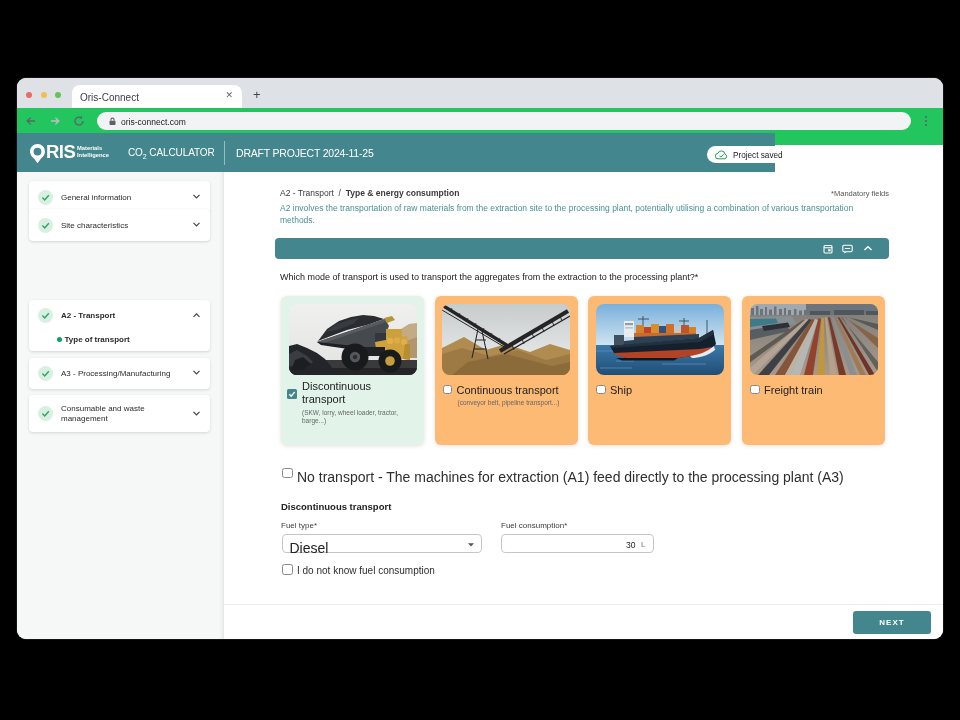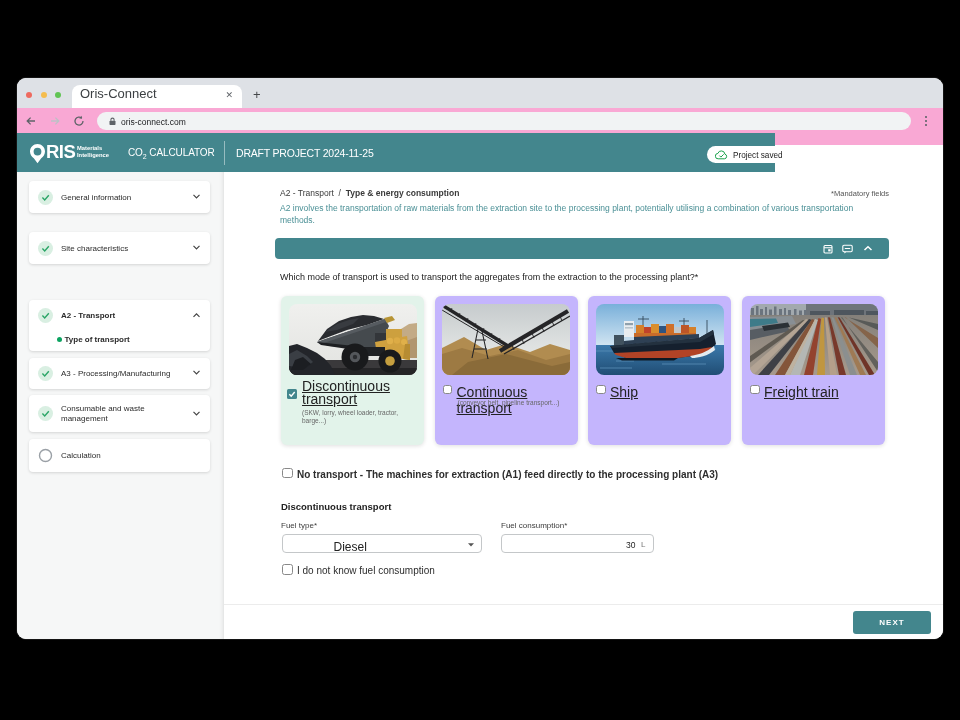--- a/index.html
+++ b/index.html
@@ -7,24 +7,24 @@
   font-family:"Liberation Sans", sans-serif; }
 .abs { position:absolute; }
 #win { position:absolute; left:17px; top:78px; width:926px; height:561px;
   background:#fff; border-radius:9px; overflow:hidden;
   box-shadow:0 0 0 1px rgba(255,255,255,0.08); }
 
 #tabbar { position:absolute; left:0; top:0; width:926px; height:30px; background:#dee1e6; }
 .dot { position:absolute; width:6px; height:6px; border-radius:50%; top:13.5px; }
 #tab { position:absolute; left:55px; top:7px; width:170px; height:23px; background:#fff;
   border-radius:8px 8px 0 0; }
-#tab .title { position:absolute; left:8px; top:1px; font-size:13px; color:#3c4043; }
+#tab .title { position:absolute; left:8px; top:7px; font-size:10px; color:#3c4043; }
 #tabx { position:absolute; right:9px; top:5px; font-size:9px; color:#5f6368; }
 #newtab { position:absolute; left:236px; top:9px; font-size:13px; color:#44474a; font-weight:400;}
-#addrbar { position:absolute; left:0; top:30px; width:926px; height:37px; background:#f9a8d4; }
+#addrbar { position:absolute; left:0; top:30px; width:926px; height:37px; background:#22c55e; }
 #urlpill { position:absolute; left:80px; top:4px; width:814px; height:18px;
   background:#f1f3f4; border-radius:9px; }
 #urltext { position:absolute; left:24px; top:4.5px; font-size:8.5px; color:#202124; }
 
 #apphead { position:absolute; left:0; top:55px; width:758px; height:39px; background:#43868d; color:#fff; }
 #brandsub { position:absolute; left:60px; top:11.5px; font-size:5.8px; font-weight:bold; line-height:7.5px; }
 #co2 { position:absolute; left:111px; top:13.5px; font-size:10px; letter-spacing:-0.1px; }
 #co2 sub { font-size:7px; }
 #hdivider { position:absolute; left:207px; top:8px; width:1px; height:24px; background:rgba(255,255,255,0.45); }
 #draft { position:absolute; left:219px; top:13.5px; font-size:10.5px; letter-spacing:-0.2px; }
@@ -38,24 +38,24 @@
 #content { position:absolute; left:207px; top:94px; width:719px; height:530px; background:#fff; }
 
 .scard { position:absolute; left:12px; width:181px; background:#fff; border-radius:4px;
   box-shadow:0 1px 3px rgba(0,0,0,0.14); }
 .scard .ckc { position:absolute; left:9px; width:15px; height:15px; border-radius:50%; background:#d9efe2; }
 .scard .lbl { position:absolute; left:32px; font-size:8px; color:#2b2b2b; }
 .scard .chev { position:absolute; right:9px; }
 
 .cb { position:absolute; width:10.5px; height:10.5px; border:1.2px solid #898989; border-radius:2.5px; background:#fff; }
 
-.pcard { position:absolute; top:123.5px; width:143px; height:149px; background:#c4b5fd; border-radius:6px;
+.pcard { position:absolute; top:123.5px; width:143px; height:149px; background:#fdba74; border-radius:6px;
   box-shadow:0 1px 4px rgba(0,0,0,0.13); }
 .pcard .img { position:absolute; left:7.5px; top:8px; width:128px; height:71px; border-radius:8px; overflow:hidden; }
-.plbl { font-size:14px; color:#222;text-decoration:underline; }
+.plbl { font-size:11px; color:#222; }
 .psub { font-size:6.5px; color:#666; }
 
 .flabel { font-size:8px; color:#3c3c3c; }
 .fbox { position:absolute; height:19px; border:1px solid #c4c7c9; border-radius:4px; background:#fff; }
 #nextbtn { position:absolute; left:629px; top:439px; width:78px; height:23px; background:#43868d;
   border-radius:3px; color:#fff; font-size:8px; font-weight:bold; letter-spacing:1.1px;
   text-align:center; line-height:23px; }
 </style>
 </head>
 <body>
@@ -123,21 +123,21 @@
   <div id="sidebar">
     <div class="scard" style="top:9px; height:32px;">
       <div class="ckc" style="top:8.5px;"><svg width="15" height="15" viewBox="0 0 15 15">
             <path d="M4.4 7.6 L6.7 9.9 L10.8 5.3" stroke="#2aa566" stroke-width="1.4" fill="none"></path>
           </svg></div>
       <div class="lbl" style="top:11.5px;">General information</div>
       <svg class="chev" style="top:12px;" width="9" height="7" viewBox="0 0 9 7">
           <path d="M1.5 1.8 L4.5 4.8 L7.5 1.8" stroke="#444" stroke-width="1.2" fill="none"></path>
         </svg>
     </div>
-    <div class="scard" style="top:60px; height:32px;text-decoration:underline;">
+    <div class="scard" style="top:37px; height:32px;text-decoration:underline;">
       <div class="ckc" style="top:8.5px;"><svg width="15" height="15" viewBox="0 0 15 15">
             <path d="M4.4 7.6 L6.7 9.9 L10.8 5.3" stroke="#2aa566" stroke-width="1.4" fill="none"></path>
           </svg></div>
       <div class="lbl" style="top:11.5px;">Site characteristics</div>
       <svg class="chev" style="top:12px;" width="9" height="7" viewBox="0 0 9 7">
           <path d="M1.5 1.8 L4.5 4.8 L7.5 1.8" stroke="#444" stroke-width="1.2" fill="none"></path>
         </svg>
     </div>
     <div class="scard" style="top:127.5px; height:51.5px;">
       <div class="ckc" style="top:8.5px;"><svg width="15" height="15" viewBox="0 0 15 15">
@@ -160,26 +160,20 @@
         </svg>
     </div>
     <div class="scard" style="top:223px; height:37px;">
       <div class="ckc" style="top:11px;"><svg width="15" height="15" viewBox="0 0 15 15">
             <path d="M4.4 7.6 L6.7 9.9 L10.8 5.3" stroke="#2aa566" stroke-width="1.4" fill="none"></path>
           </svg></div>
       <div class="lbl" style="top:9px; line-height:9.5px;">Consumable and waste<br>management</div>
       <svg class="chev" style="top:15px;" width="9" height="7" viewBox="0 0 9 7">
           <path d="M1.5 1.8 L4.5 4.8 L7.5 1.8" stroke="#444" stroke-width="1.2" fill="none"></path>
         </svg>
-    </div>
-    <div class="scard" style="top:267px; height:32.5px;">
-      <div class="ckc" style="top:8.5px; background:#fff;"><svg width="15" height="15" viewBox="0 0 15 15">
-            <circle cx="7.5" cy="7.5" r="6" stroke="#9aa0a6" stroke-width="1.4" fill="none"></circle>
-          </svg></div>
-      <div class="lbl" style="top:11.5px;">Calculation</div>
     </div>
   </div>
 
   <div id="content">
     <div class="abs" style="left:56px; top:16px; font-size:8.5px; color:#3a3a3a;">A2 - Transport&nbsp; /&nbsp; <b>Type &amp; energy consumption</b></div>
     <div class="abs" style="right:54px; top:17px; font-size:7.5px; color:#555;">*Mandatory fields</div>
     <div class="abs" style="left:56px; top:30px; width:590px; font-size:8.5px; line-height:12px; color:#4b9096;">A2 involves the transportation of raw materials from the extraction site to the processing plant, potentially utilising a combination of various transportation methods.</div>
     <div class="abs" style="left:51px; top:66px; width:614px; height:21px; background:#43868d; border-radius:4px;">
       <svg class="abs" style="left:548px; top:5.5px;" width="10" height="10" viewBox="0 0 10 10">
         <rect x="1" y="1.5" width="8" height="7.5" rx="1" stroke="#fff" stroke-width="1.1" fill="none"></rect>
@@ -362,26 +356,26 @@
           <polygon points="128,58 128,68 92.5,13.5 90.8,13.2" fill="#62615c"></polygon>
           <polygon points="128,34 128,44 96,13.5 94.4,13.2" fill="#85644a"></polygon>
           <polygon points="128,20 128,26 99,13.5 98,13.2" fill="#585a58"></polygon>
         </g>
       </svg></div>
       <div class="cb" style="left:8px; top:89px; width:9.5px; height:9.5px;"></div>
       <div class="abs plbl" style="left:22px; top:88px;">Freight train</div>
     </div>
 
     <div class="cb" style="left:58px; top:295.5px;"></div>
-    <div class="abs" style="left:73px; top:296.5px; font-size:10px; color:#2e2e2e;font-weight:bold;">No transport - The machines for extraction (A1) feed directly to the processing plant (A3)</div>
+    <div class="abs" style="left:73px; top:296.5px; font-size:14px; color:#2e2e2e;">No transport - The machines for extraction (A1) feed directly to the processing plant (A3)</div>
 
     <div class="abs" style="left:57px; top:328.5px; font-size:9.5px; font-weight:bold; color:#222;">Discontinuous transport</div>
     <div class="abs flabel" style="left:57px; top:348.5px;">Fuel type*</div>
     <div class="fbox" style="left:57.5px; top:361.5px; width:200.5px;">
-      <span class="abs" style="left:7px; top:5.5px; font-size:12px; color:#222;margin-left:44px;">Diesel</span>
+      <span class="abs" style="left:7px; top:5.5px; font-size:14px; color:#222;">Diesel</span>
       <svg class="abs" style="left:184px; top:7px;" width="8" height="6" viewBox="0 0 8 6">
           <path d="M1 1.2 L4 4.4 L7 1.2" fill="#555"></path>
         </svg>
     </div>
     <div class="abs flabel" style="left:277px; top:348.5px;">Fuel consumption*</div>
     <div class="fbox" style="left:277px; top:361.5px; width:152.5px;">
       <span class="abs" style="right:17px; top:5px; font-size:8.5px; color:#222;">30</span>
       <span class="abs" style="right:7px; top:5px; font-size:8px; color:#777;">L</span>
     </div>
     <div class="cb" style="left:58px; top:392px;"></div>

